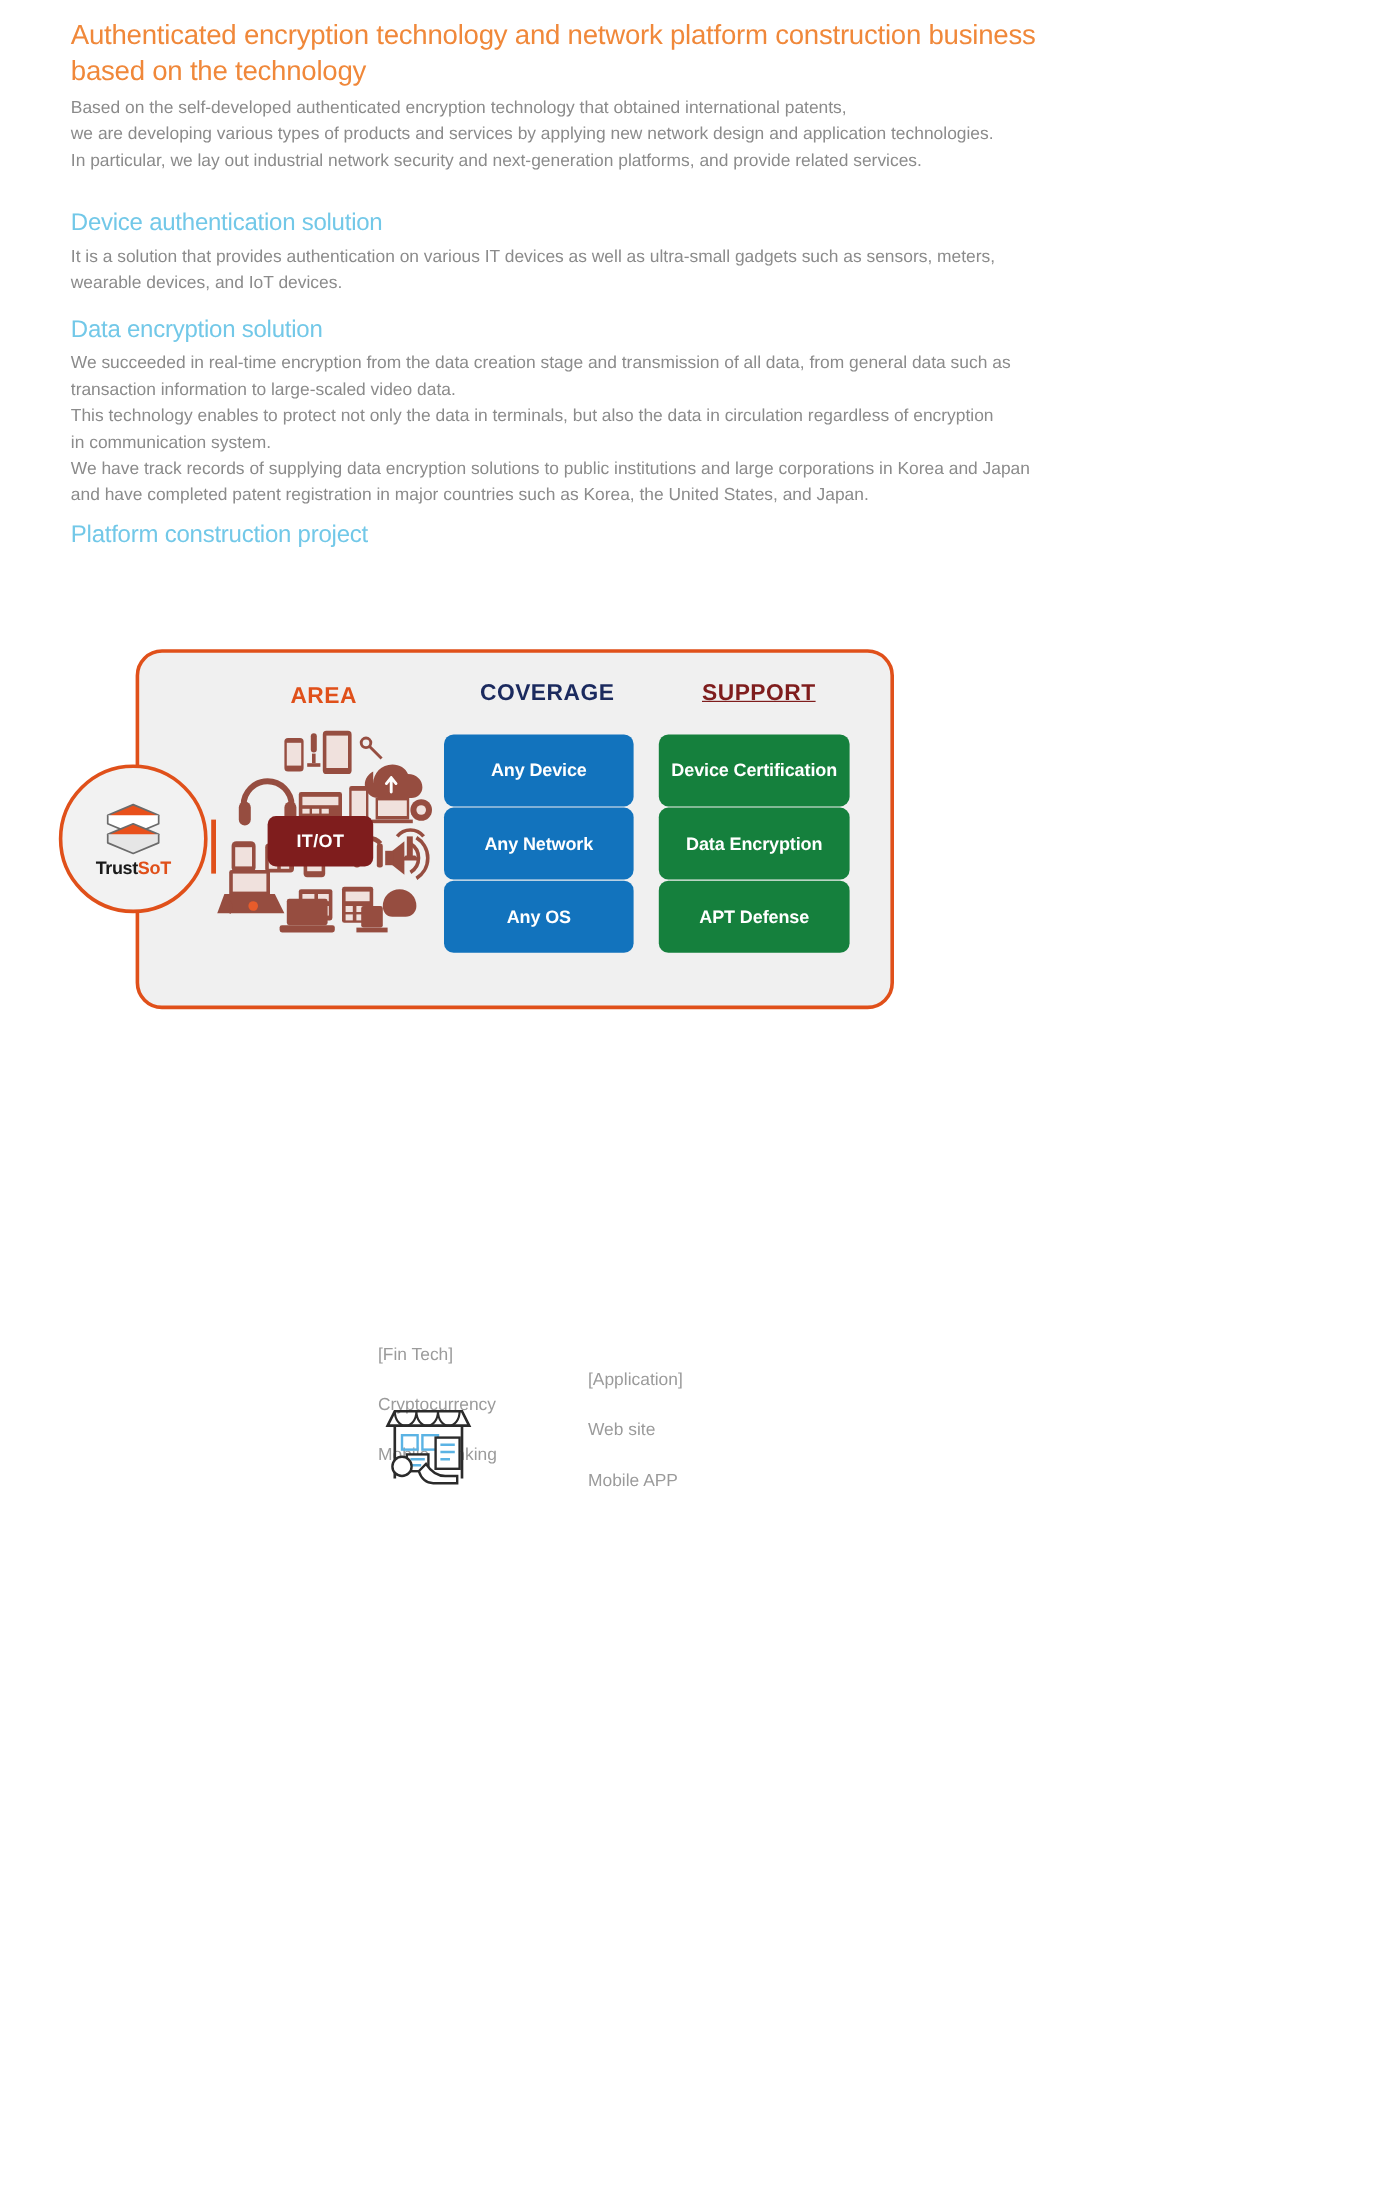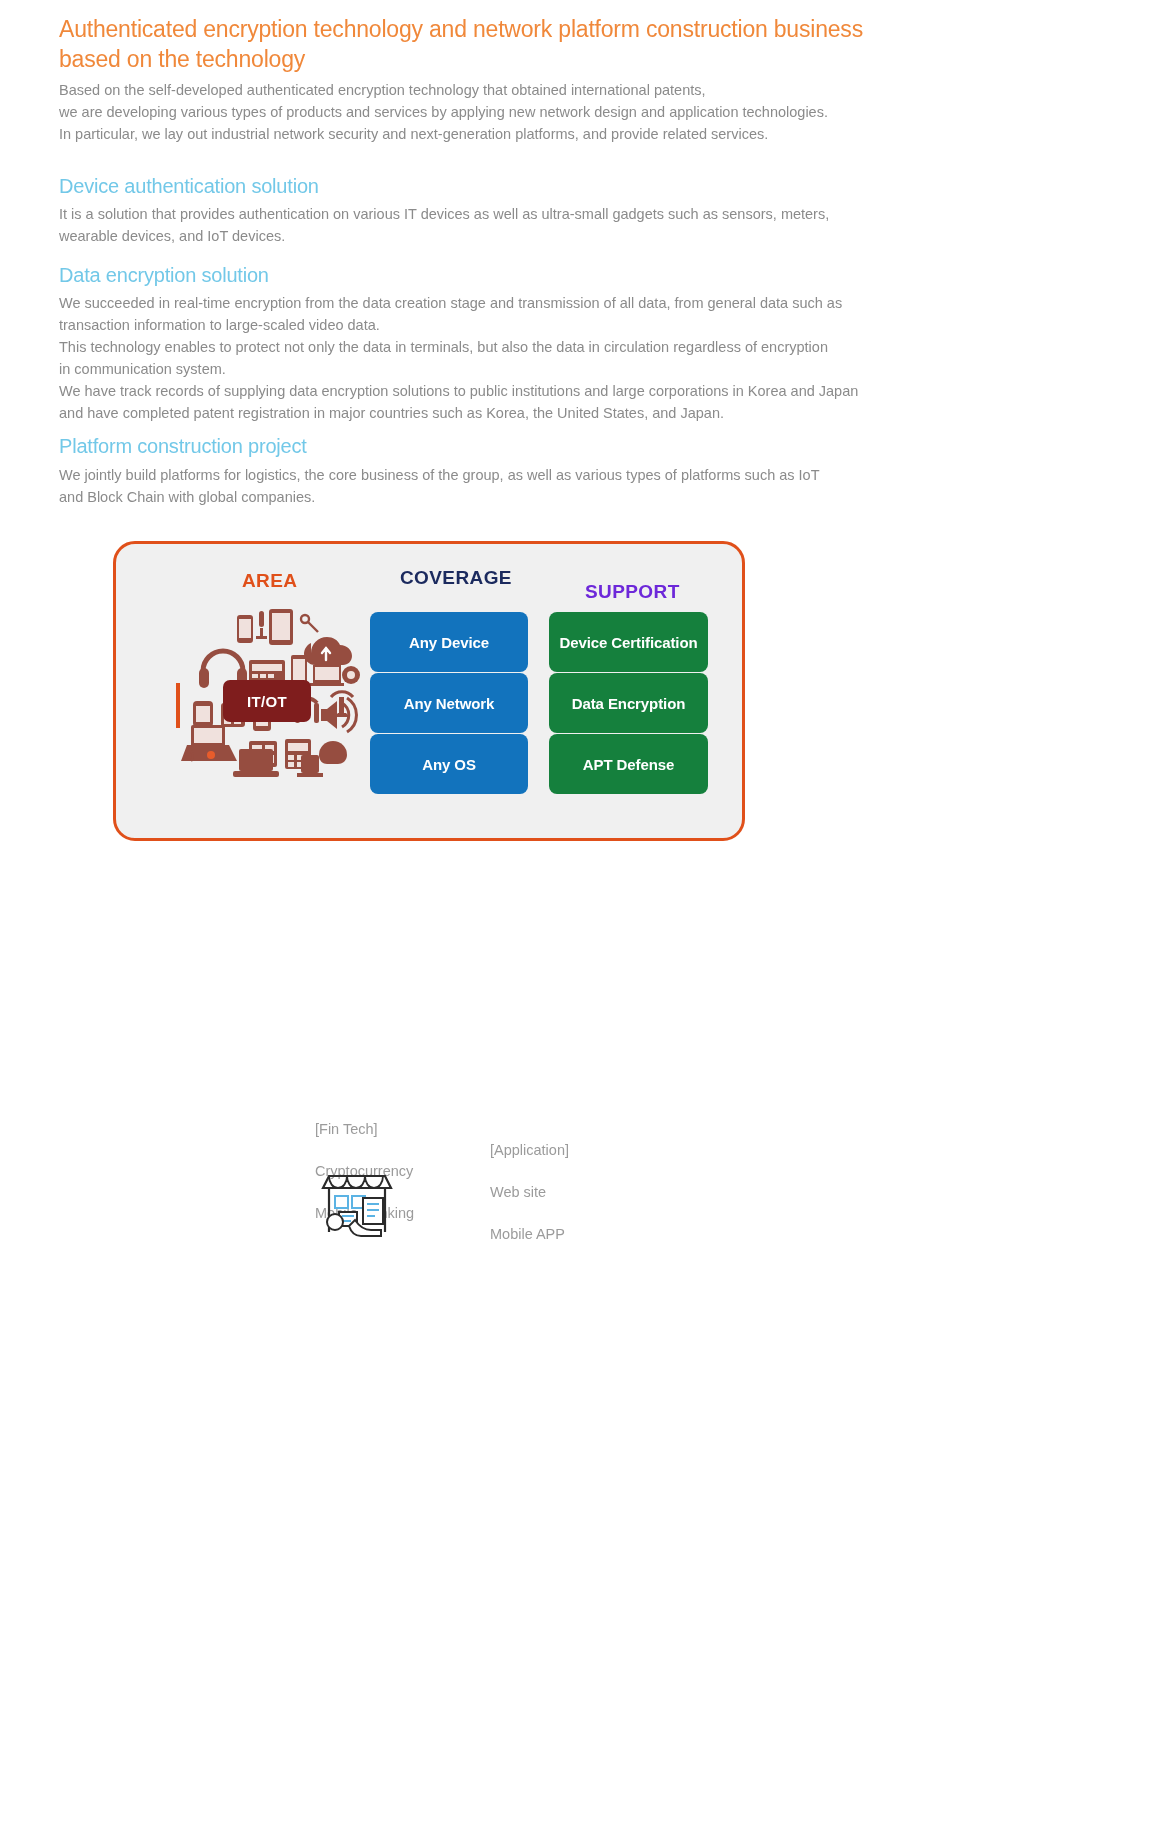--- a/index.html
+++ b/index.html
@@ -58,21 +58,21 @@
   .tsot-logo { width: 54px; height: 46px; margin-bottom: 2px; }
   .tsot-label { font-size: 15px; font-weight: bold; letter-spacing: -0.3px; }
   .tsot-label .t1 { color: #1a1a1a; }
   .tsot-label .t2 { color: #e0501a; }
 
   .col-head {
     position: absolute; font-size: 19px; font-weight: bold; letter-spacing: 0.4px;
   }
   #ch-area { left: 213px; top: 570px; color: #e0501a; }
   #ch-cov  { left: 371px; top: 567px; color: #1b2a5e; }
-  #ch-sup  { left: 556px; top: 581px; color: #6d28d9; }
+  #ch-sup  { left: 556px; top: 567px; color: #7f1d1d; text-decoration: underline; }
 
   .area-art {
     position: absolute; left: 150px; top: 605px; width: 185px; height: 190px;
   }
   .itot-chip {
     position: absolute; left: 194px; top: 680px; width: 88px; height: 42px;
     background: #7f1d1d; border-radius: 7px;
     display: flex; align-items: center; justify-content: center;
     color: #fff; font-size: 15px; font-weight: bold; letter-spacing: 0.3px;
     z-index: 3;
@@ -113,28 +113,37 @@
 
   <div class="sec-head" id="h2w">Data encryption solution</div>
   <div class="sec-body" id="b2w" style="white-space:pre-line">We succeeded in real-time encryption from the data creation stage and transmission of all data, from general data such as
 transaction information to large-scaled video data.
 This technology enables to protect not only the data in terminals, but also the data in circulation regardless of encryption
 in communication system.
 We have track records of supplying data encryption solutions to public institutions and large corporations in Korea and Japan
 and have completed patent registration in major countries such as Korea, the United States, and Japan.</div>
 
   <div class="sec-head" id="h3w">Platform construction project</div>
-  <div class="sec-body" id="b3w" style="white-space:pre-line">We jointly build platforms for logistics, the core business of the group, as well as various types of platforms such as IoT
-and Block Chain with global companies.</div>
 
   <div class="panel-wrap">
     <div class="panel"></div>
     <div class="stem"></div>
   </div>
 
+  <div class="tsot-circle">
+    <svg class="tsot-logo" viewBox="0 0 60 52">
+      <polygon points="30,4 54,14 30,24 6,14" fill="#e8501b" stroke="#6b6b6b" stroke-width="1.6" stroke-linejoin="round"></polygon>
+      <path d="M6,14 L6,22 L30,32 L54,22 L54,14" fill="#ffffff" stroke="#6b6b6b" stroke-width="1.6" stroke-linejoin="round"></path>
+      <polygon points="30,22 54,32 30,42 6,32" fill="#e8501b" stroke="#6b6b6b" stroke-width="1.6" stroke-linejoin="round"></polygon>
+      <path d="M6,32 L6,40 L30,50 L54,40 L54,32" fill="#e6e6e6" stroke="#6b6b6b" stroke-width="1.6" stroke-linejoin="round"></path>
+    </svg>
+    <div class="tsot-label">
+      <span class="t1">Trust</span><span class="t2">SoT</span>
+    </div>
+  </div>
 
   <div class="col-head" id="ch-area">AREA</div>
   <div class="col-head" id="ch-cov">COVERAGE</div>
   <div class="col-head" id="ch-sup">SUPPORT</div>
 
   <svg class="area-art" viewBox="0 0 185 190">
     <g fill="#8f4032" opacity="0.92">
       <rect x="58" y="10" width="16" height="28" rx="3"></rect>
         <rect x="60" y="14" width="12" height="19" fill="#f0e0dc"></rect>
       <rect x="90" y="4" width="24" height="36" rx="3"></rect>

